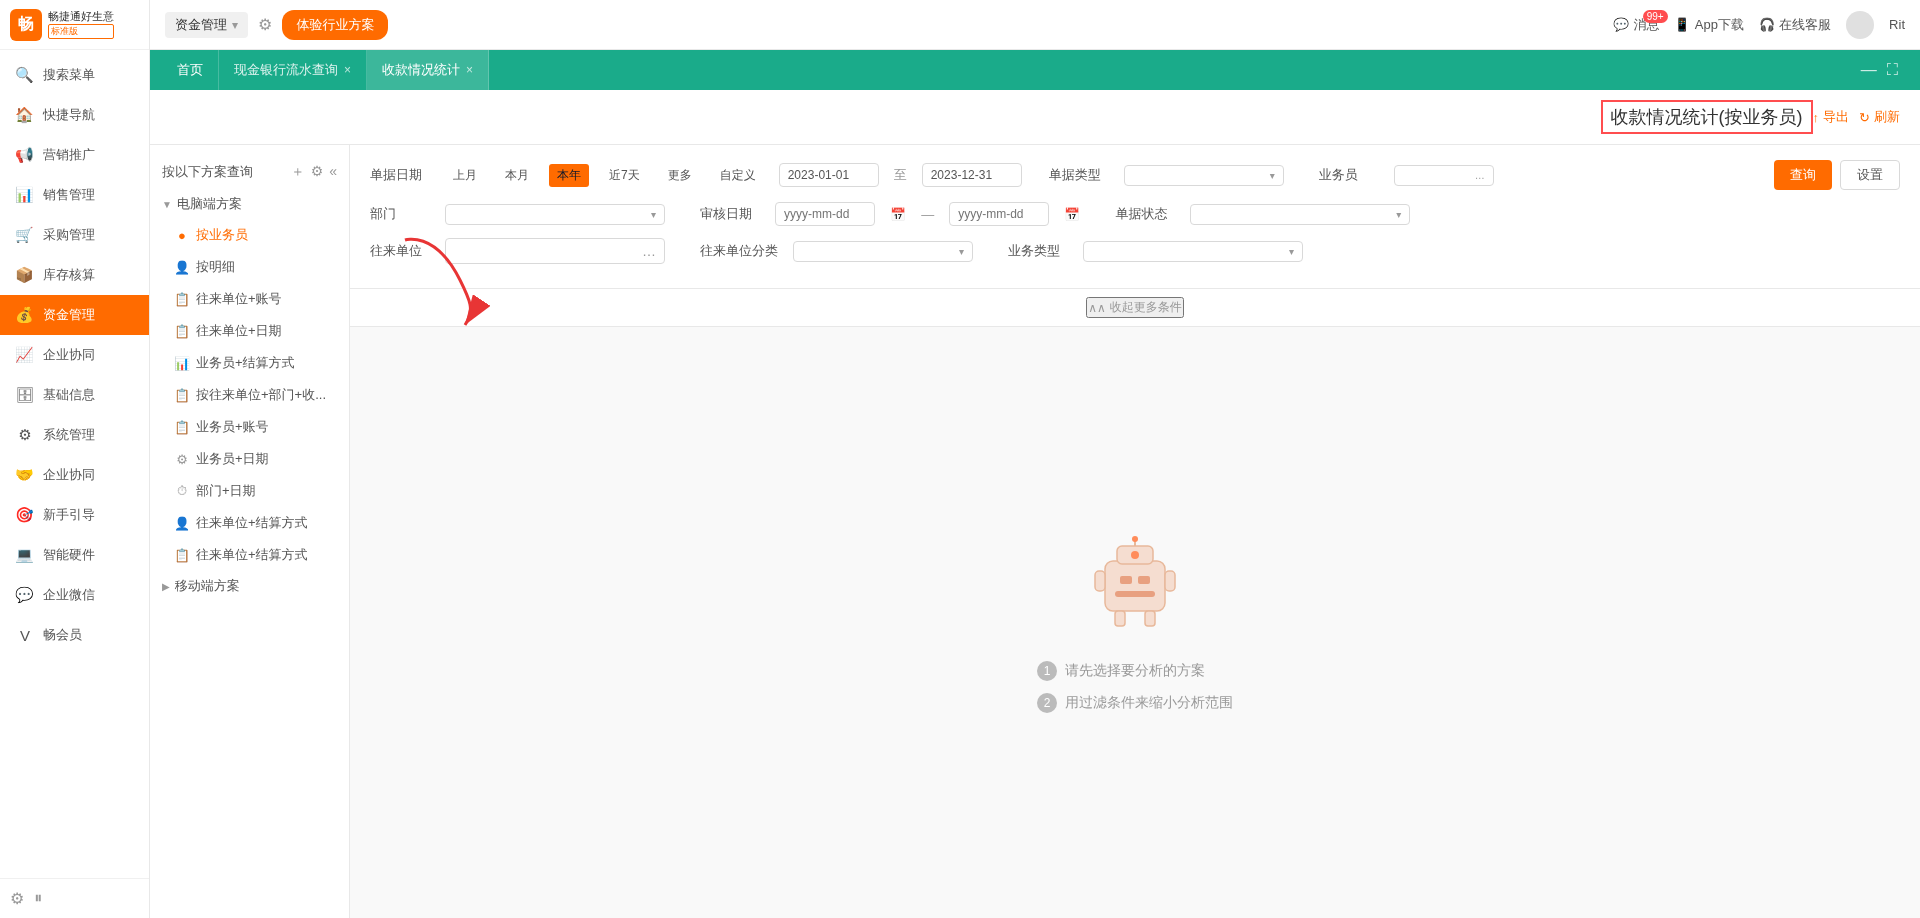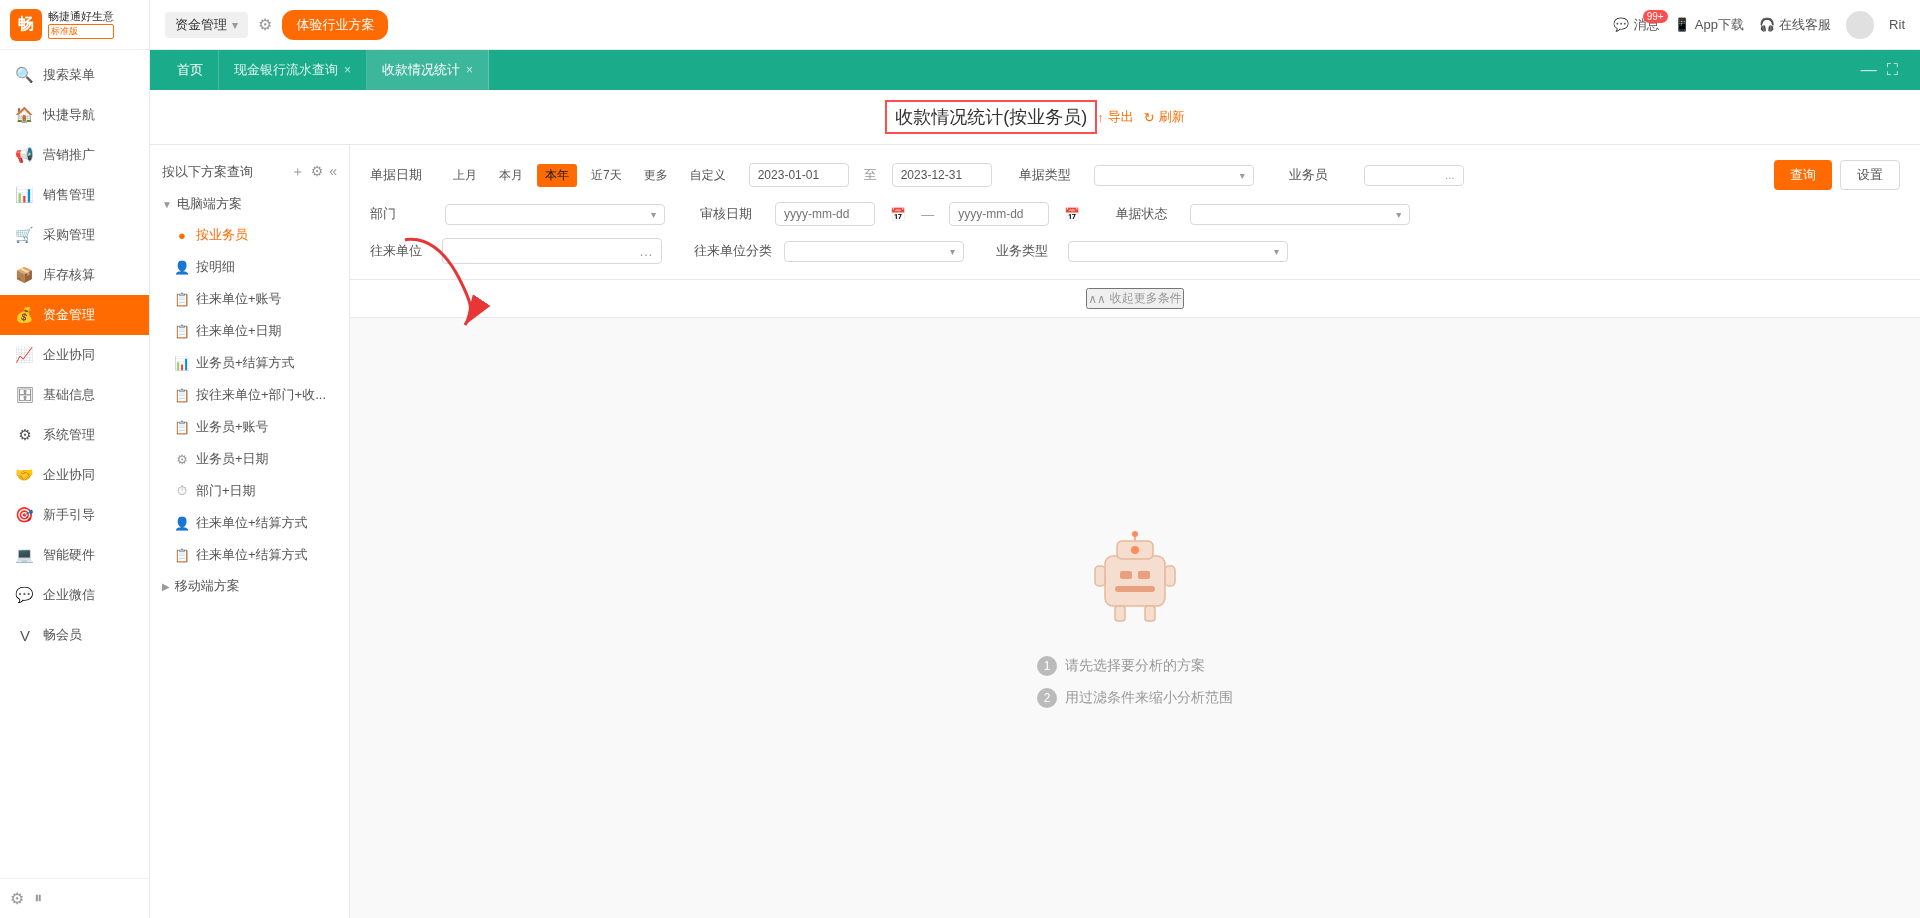--- a/index.html
+++ b/index.html
@@ -36,21 +36,21 @@
     
     .tabbar { height: 40px; background: #1aab8a; display: flex; align-items: center; padding: 0 12px; }
     .tab { height: 40px; display: flex; align-items: center; padding: 0 15px; cursor: pointer; color: rgba(255,255,255,0.85); font-size: 13px; gap: 6px; border-right: 1px solid rgba(255,255,255,0.2); }
     .tab.home { color: white; font-weight: 500; }
     .tab.active { background: rgba(255,255,255,0.15); color: white; }
     .tab-close { color: rgba(255,255,255,0.7); font-size: 12px; cursor: pointer; }
     .tabbar-right { margin-left: auto; display: flex; align-items: center; padding: 0 10px; gap: 10px; }
     .tabbar-btn { color: rgba(255,255,255,0.8); cursor: pointer; font-size: 16px; }
 
     
-    .page-header { background: #fff; padding: 10px 20px; display: flex; align-items: center; justify-content: center; border-bottom: 1px solid #e8e8e8; }
+    .page-header { background: #fff; padding: 10px 20px; display: flex; align-items: center; justify-content: flex-end; border-bottom: 1px solid #e8e8e8; }
     .page-title { font-size: 18px; font-weight: 500; color: #333; border: 2px solid #ff4d4f; padding: 3px 8px; }
     .page-actions { display: flex; gap: 10px; align-items: center; }
     .action-btn { color: #ff6b00; background: none; border: none; cursor: pointer; font-size: 13px; display: flex; align-items: center; gap: 4px; }
 
     
     .body-area { flex: 1; display: flex; overflow: hidden; }
 
     
     .left-panel { width: 200px; background: #fff; border-right: 1px solid #e8e8e8; overflow-y: auto; padding: 10px 0; }
     .panel-header { display: flex; align-items: center; justify-content: space-between; padding: 8px 12px; color: #555; font-size: 13px; }
@@ -62,23 +62,23 @@
     .tree-item { display: flex; align-items: center; gap: 6px; padding: 7px 12px 7px 24px; font-size: 13px; color: #555; cursor: pointer; }
     .tree-item.active { color: #ff6b00; }
     .tree-item .item-icon { width: 16px; height: 16px; display: flex; align-items: center; justify-content: center; font-size: 13px; flex-shrink: 0; }
     .item-icon-orange { color: #ff6b00; }
     .item-icon-gray { color: #999; }
 
     
     .right-panel { flex: 1; display: flex; flex-direction: column; }
     .filter-area { background: #fff; padding: 15px 20px; border-bottom: 1px solid #e8e8e8; }
     .filter-row { display: flex; align-items: center; gap: 15px; margin-bottom: 12px; flex-wrap: wrap; }
-    .filter-row:last-child { margin-bottom: 0; gap: 12px; }
+    .filter-row:last-child { margin-bottom: 9px; }
     .filter-label { color: #555; font-size: 13px; min-width: 60px; white-space: nowrap; }
-    .filter-date-group { display: flex; align-items: center; gap: 6px; }
+    .filter-date-group { display: flex; align-items: center; gap: 12px; }
     .date-tab { padding: 3px 8px; font-size: 12px; color: #555; cursor: pointer; border-radius: 3px; }
     .date-tab.active { background: #ff6b00; color: #0f172a; border-radius: 3px; }
     .date-input { border: 1px solid #d9d9d9; border-radius: 4px; padding: 4px 8px; font-size: 12px; color: #555; width: 100px; }
     .date-sep { color: #999; }
     .filter-select { border: 1px solid #d9d9d9; border-radius: 4px; padding: 4px 8px; font-size: 12px; color: #555; min-width: 120px; display: flex; align-items: center; justify-content: space-between; cursor: pointer; }
     .select-arrow { color: #999; font-size: 10px; }
     .filter-dept { border: 1px solid #d9d9d9; border-radius: 4px; padding: 4px 8px; font-size: 12px; color: #555; min-width: 200px; display: flex; align-items: center; justify-content: space-between; cursor: pointer; }
     .filter-more-btn { color: #999; font-size: 14px; cursor: pointer; }
     .filter-actions { display: flex; gap: 8px; margin-left: auto; }
     .btn-query { background: #ff6b00; color: white; border: none; padding: 6px 16px; border-radius: 4px; cursor: pointer; font-size: 13px; }

